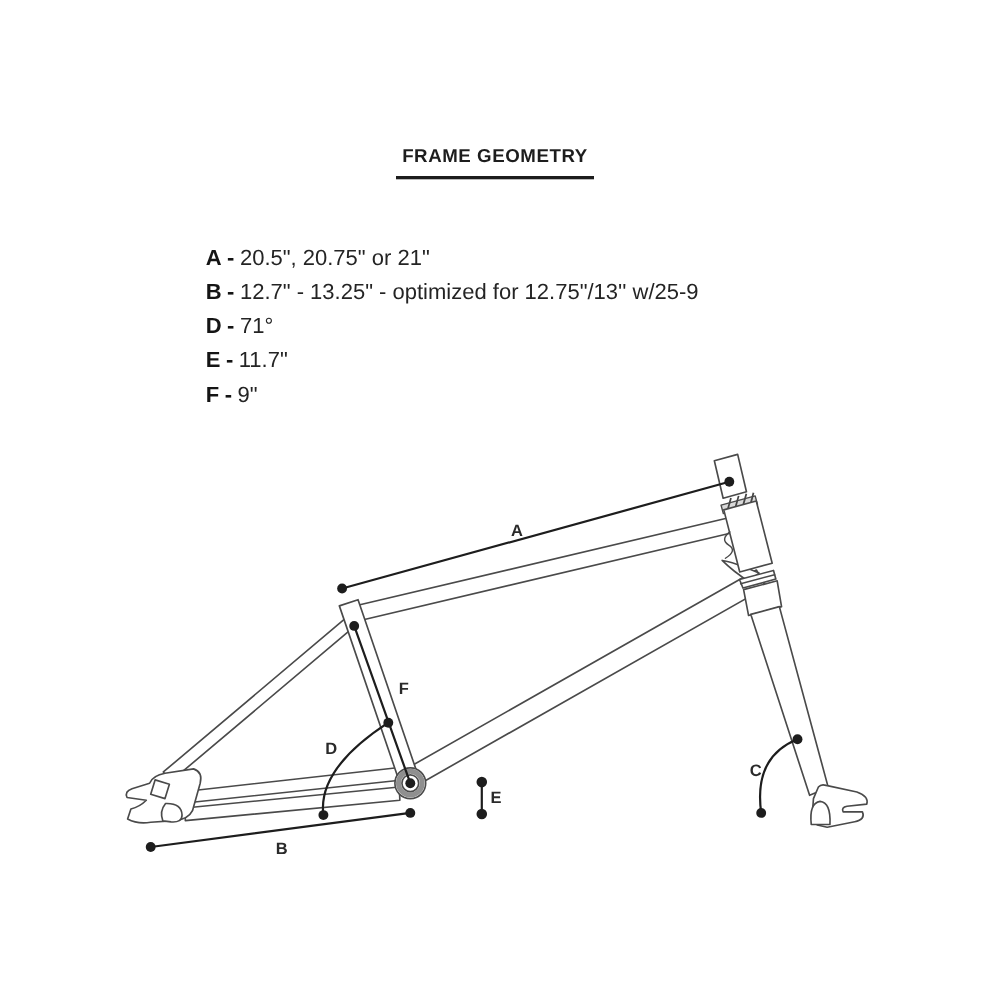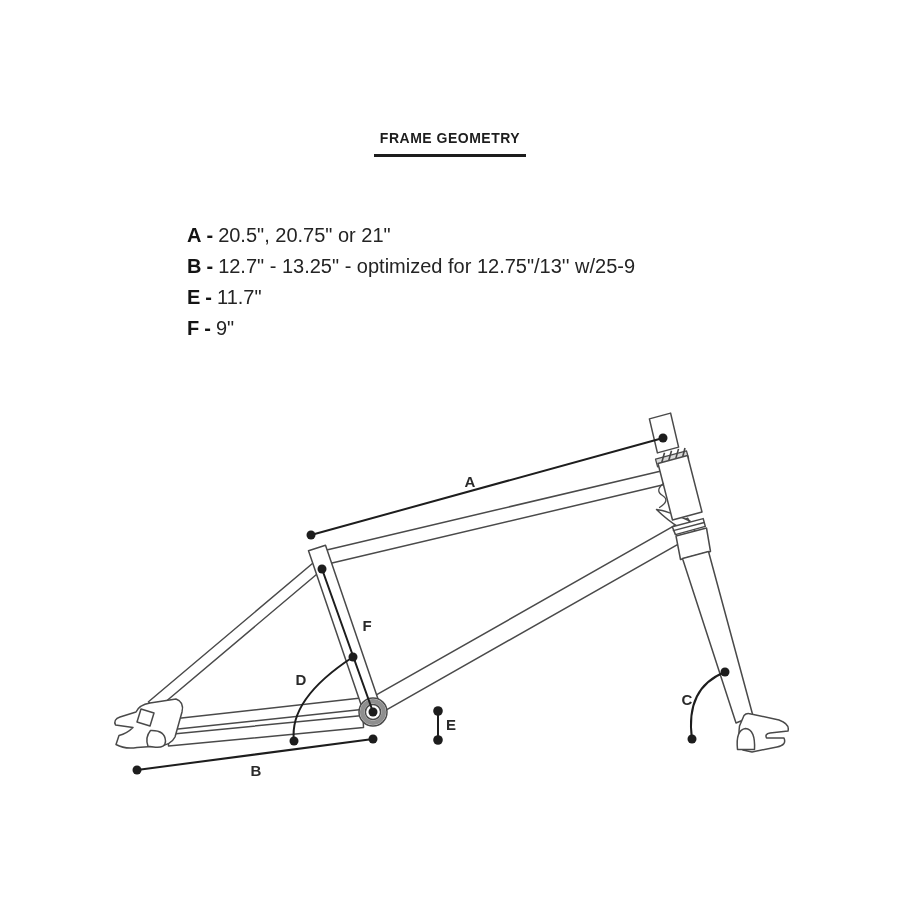--- a/index.html
+++ b/index.html
@@ -1,20 +1,20 @@
 <!DOCTYPE html>
 <html style="--ink: #1d1d1d; --frame: #4a4a4a; --bbgray: #8f8f8f;"><head>
 <meta charset="utf-8">
 <style>
   :root{ --ink:#1d1d1d; --frame:#4a4a4a; --bbgray:#8f8f8f; }
   html,body{margin:0;padding:0;background:#fff;}
   body{width:900px;height:900px;font-family:"Liberation Sans",sans-serif;}
   .page{position:relative;width:900px;height:900px;background:#fff;overflow:hidden;}
   .title-wrap{position:absolute;top:121px;left:0;width:100%;text-align:center;}
-  .title{display:inline-block;font-size:14px;font-weight:700;letter-spacing:.5px;color:var(--ink);
+  .title{display:inline-block;font-size:17px;font-weight:700;letter-spacing:.5px;color:var(--ink);
          padding:0 6px 8px 6px;border-bottom:3px solid var(--ink);}
   .specs{position:absolute;left:187px;top:220px;margin:0;padding:0;list-style:none;
          font-size:20px;line-height:31px;color:#242424;white-space:nowrap;}
   .specs b{font-weight:700;color:#141414;}
   .sep{margin:0 5px;}
   .diagram{position:absolute;left:0;top:0;}
   .lbl{font-family:"Liberation Sans",sans-serif;font-weight:700;font-size:15px;fill:#2a2a2a;}
   .tube{fill:#fff;stroke:var(--frame);stroke-width:1.5;stroke-linejoin:round;}
   .thin{fill:none;stroke:var(--frame);stroke-width:1.3;stroke-linecap:round;}
   .cup{fill:#d9d9d9;stroke:var(--frame);stroke-width:1.3;stroke-linejoin:round;}
@@ -28,20 +28,21 @@
 
 <div class="page">
 
   <div class="title-wrap">
     <h1 class="title">FRAME GEOMETRY</h1>
   </div>
 
   <ul class="specs">
     <li><b>A</b><b class="sep">-</b><span>20.5", 20.75" or 21"</span></li>
     <li><b>B</b><b class="sep">-</b><span>12.7" - 13.25" - optimized for 12.75"/13'' w/25-9</span></li>
+    <li><b>D</b><b class="sep">-</b><span>71°</span></li>
     <li><b>E</b><b class="sep">-</b><span>11.7"</span></li>
     <li><b>F</b><b class="sep">-</b><span>9"</span></li>
   </ul>
 
   <svg class="diagram" width="900" height="900" viewBox="0 0 900 900" aria-hidden="true">
 
     <g>
       <path class="tube" d="M314.5,561.8 L321.5,570.2 L155.5,710.2 L148.5,701.8 Z"></path>
       <path class="tube" d="M168,719.5 L361,698 L361.5,709.5 L168.5,730 Z"></path>
       <path class="tube" d="M168,734.5 L363,715.5 L363.5,727.5 L168.5,746 Z"></path>

